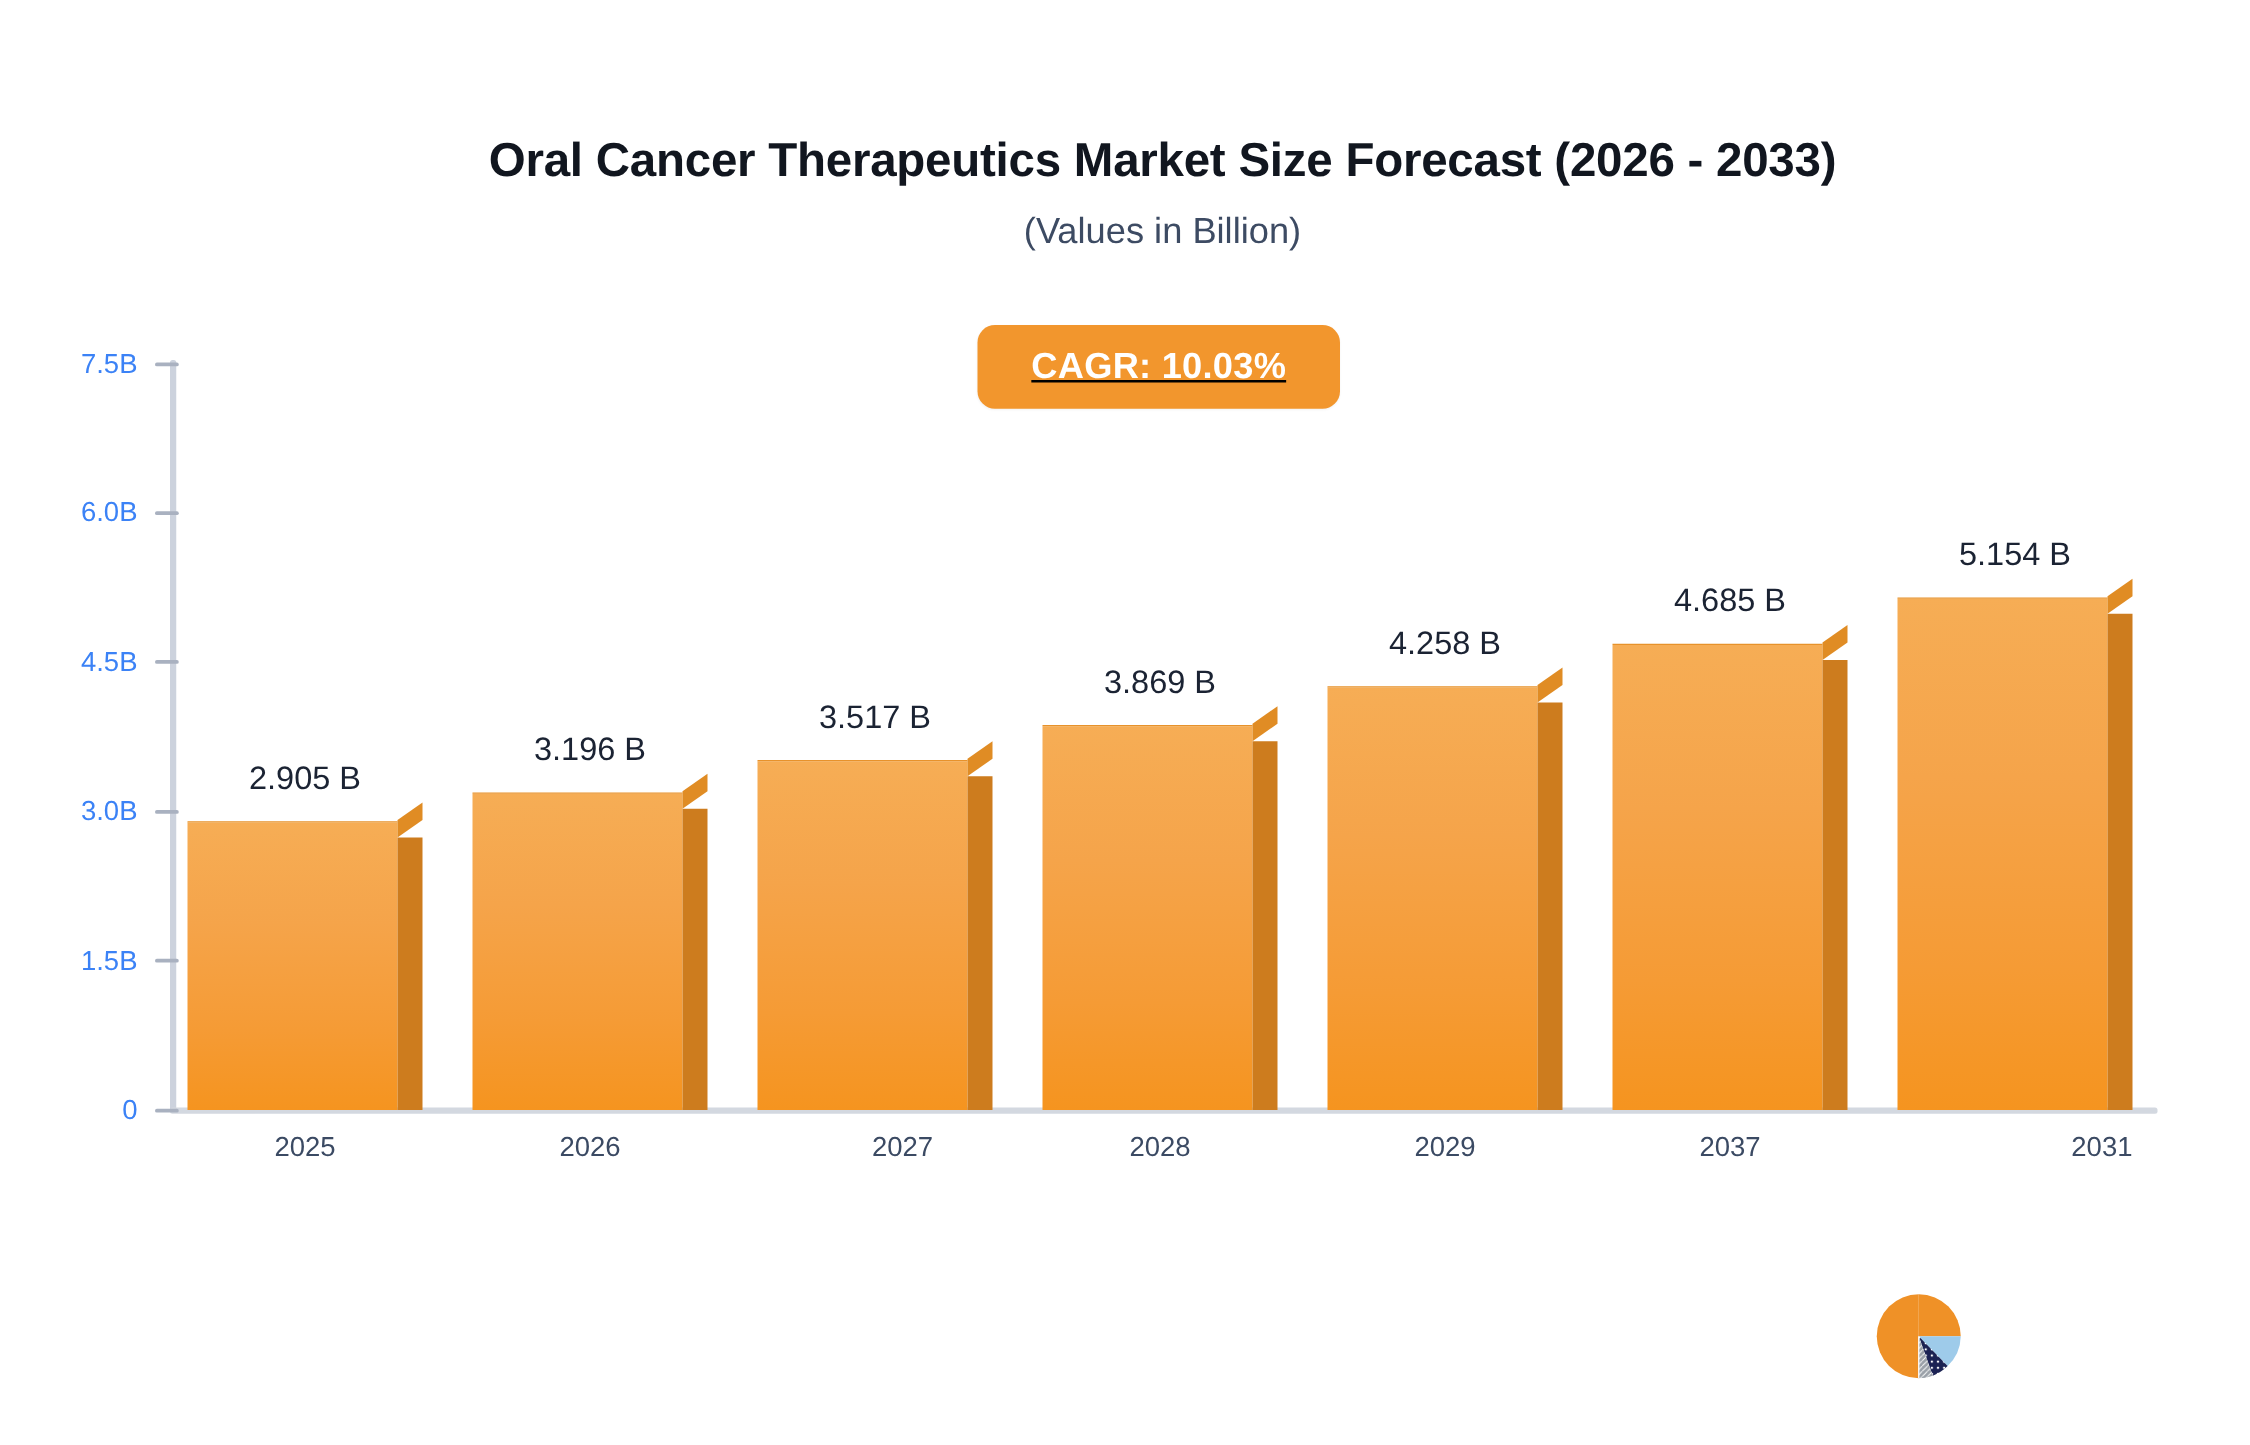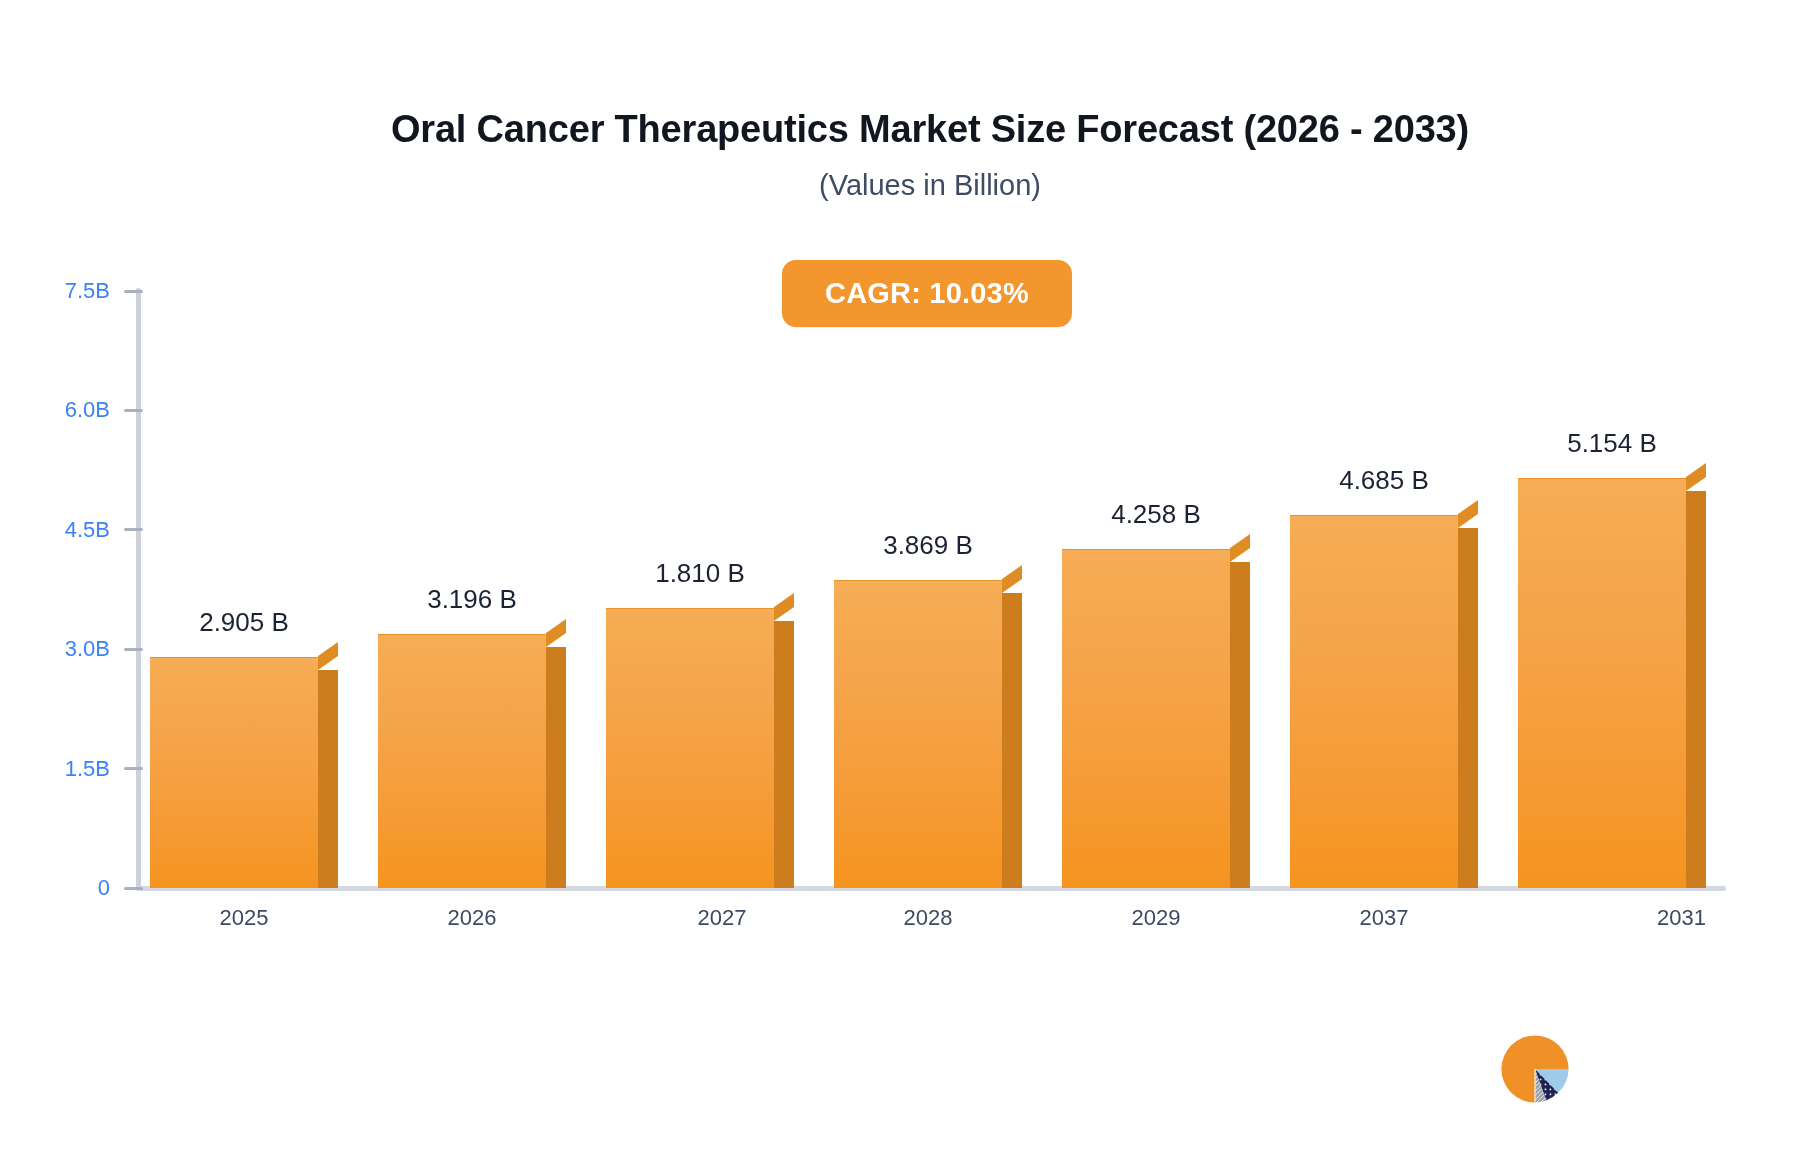--- a/index.html
+++ b/index.html
@@ -51,20 +51,21 @@
     left: 782px;
     top: 260px;
     width: 290px;
     height: 67px;
     background: #f2962d;
     border-radius: 14px;
     display: flex;
     align-items: center;
     justify-content: center;
     box-shadow: 0 1px 2px rgba(0,0,0,0.05);
+    text-decoration: underline;
   }
   .cagr-badge span {
     color: #ffffff;
     font-size: 29px;
     font-weight: bold;
     letter-spacing: 0.2px;
     white-space: nowrap;
   }
 
   
@@ -260,21 +261,21 @@
         <div class="bar-side" style="height: 241.402px;"></div>
         <div class="bar-top" style="bottom: 241.402px;"></div>
       </div>
       <div class="bar-value" style="left: 378px; top: 583.598px;">3.196 B</div>
       <div class="x-label" style="left: 378px;">2026</div>
       <div class="bar-group" style="left: 606px; width: 188px; height: 279.953px;">
         <div class="bar-front" style="height: 279.953px;"></div>
         <div class="bar-side" style="height: 266.953px;"></div>
         <div class="bar-top" style="bottom: 266.953px;"></div>
       </div>
-      <div class="bar-value" style="left: 606px; top: 558.047px;">1.810 B</div>
+      <div class="bar-value" style="left: 606px; top: 558.047px;">3.517 B</div>
       <div class="x-label" style="left: 628px;">2027</div>
       <div class="bar-group" style="left: 834px; width: 188px; height: 307.972px;">
         <div class="bar-front" style="height: 307.972px;"></div>
         <div class="bar-side" style="height: 294.972px;"></div>
         <div class="bar-top" style="bottom: 294.972px;"></div>
       </div>
       <div class="bar-value" style="left: 834px; top: 530.028px;">3.869 B</div>
       <div class="x-label" style="left: 834px;">2028</div>
       <div class="bar-group" style="left: 1062px; width: 188px; height: 338.937px;">
         <div class="bar-front" style="height: 338.937px;"></div>

